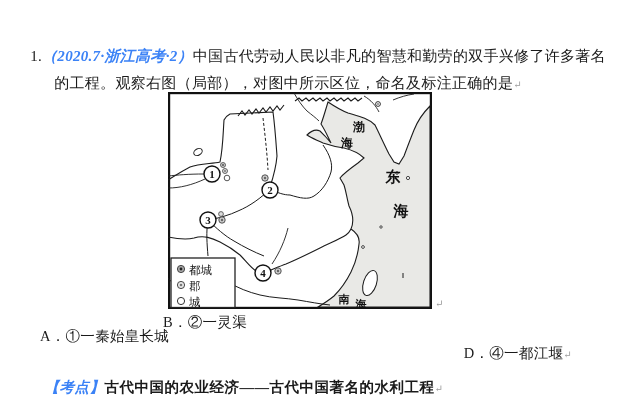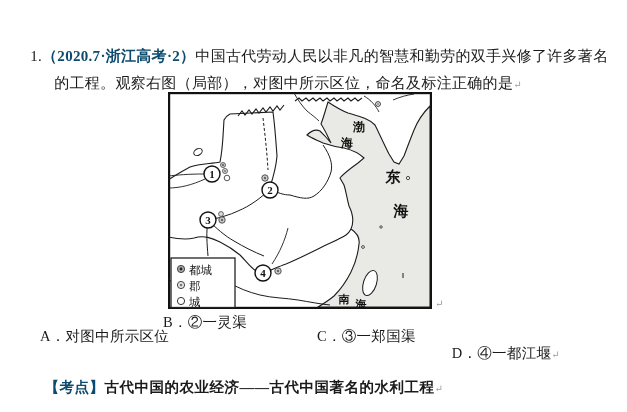--- a/index.html
+++ b/index.html
@@ -2,21 +2,21 @@
 <html><head>
 <meta charset="utf-8">
 <style>
   html,body{margin:0;padding:0;background:#ffffff;}
   .screen{
     position:relative;width:627px;height:412px;background:#ffffff;overflow:hidden;
     font-family:"Liberation Serif","DejaVu Serif",serif;color:#1a1a1a;
   }
   .abs{position:absolute;white-space:pre;}
   .qline{font-size:15px;line-height:19px;letter-spacing:0.3px;}
-  .red{color:#0c4a6e;font-weight:bold;}
+  .red{color:#3b82f6;font-weight:bold;font-style:italic;}
   .opt{font-size:14.5px;letter-spacing:0.3px;}
   .kao{font-size:14.5px;font-weight:bold;letter-spacing:0.5px;}
   .ret{color:#9a9a9a;font-size:10px;font-weight:normal;}
   .mapwrap{position:absolute;left:168px;top:92px;width:264px;height:217px;}
   svg text{font-family:"Liberation Serif","DejaVu Serif",serif;}
 </style>
 </head>
 <body>
 
 <div class="screen">
@@ -151,24 +151,23 @@
         <g>
           <circle cx="13" cy="209" r="3.6" fill="#ffffff" stroke="#333333" stroke-width="1"></circle>
           <text x="21" y="213.5" font-size="11.5" fill="#111111">城</text>
         </g>
       </g>
     </svg>
   </div>
 
   <div class="abs ret" style="left:435px;top:298px;">↵</div>
 
-  <div class="abs opt" style="left:40px;top:327px;">A．对图中所示区位</div>
+  <div class="abs opt" style="left:40px;top:327px;">A．①一秦始皇长城</div>
   <div class="abs opt" style="left:163px;top:313px;">B．②一灵渠</div>
-  <div class="abs opt" style="left:317px;top:327px;">C．③一郑国渠</div>
-  <div class="abs opt" style="left:436px;top:327px;">
+  <div class="abs opt" style="left:448px;top:327px;">
     <span>D．④一都江堰</span><span class="ret">↵</span>
   </div>
 
   <div class="abs kao" style="left:28px;top:361px;">
     <span class="red">【考点】</span><span>古代中国的农业经济——古代中国著名的水利工程</span><span class="ret">↵</span>
   </div>
 
 </div>
 
 </body></html>

